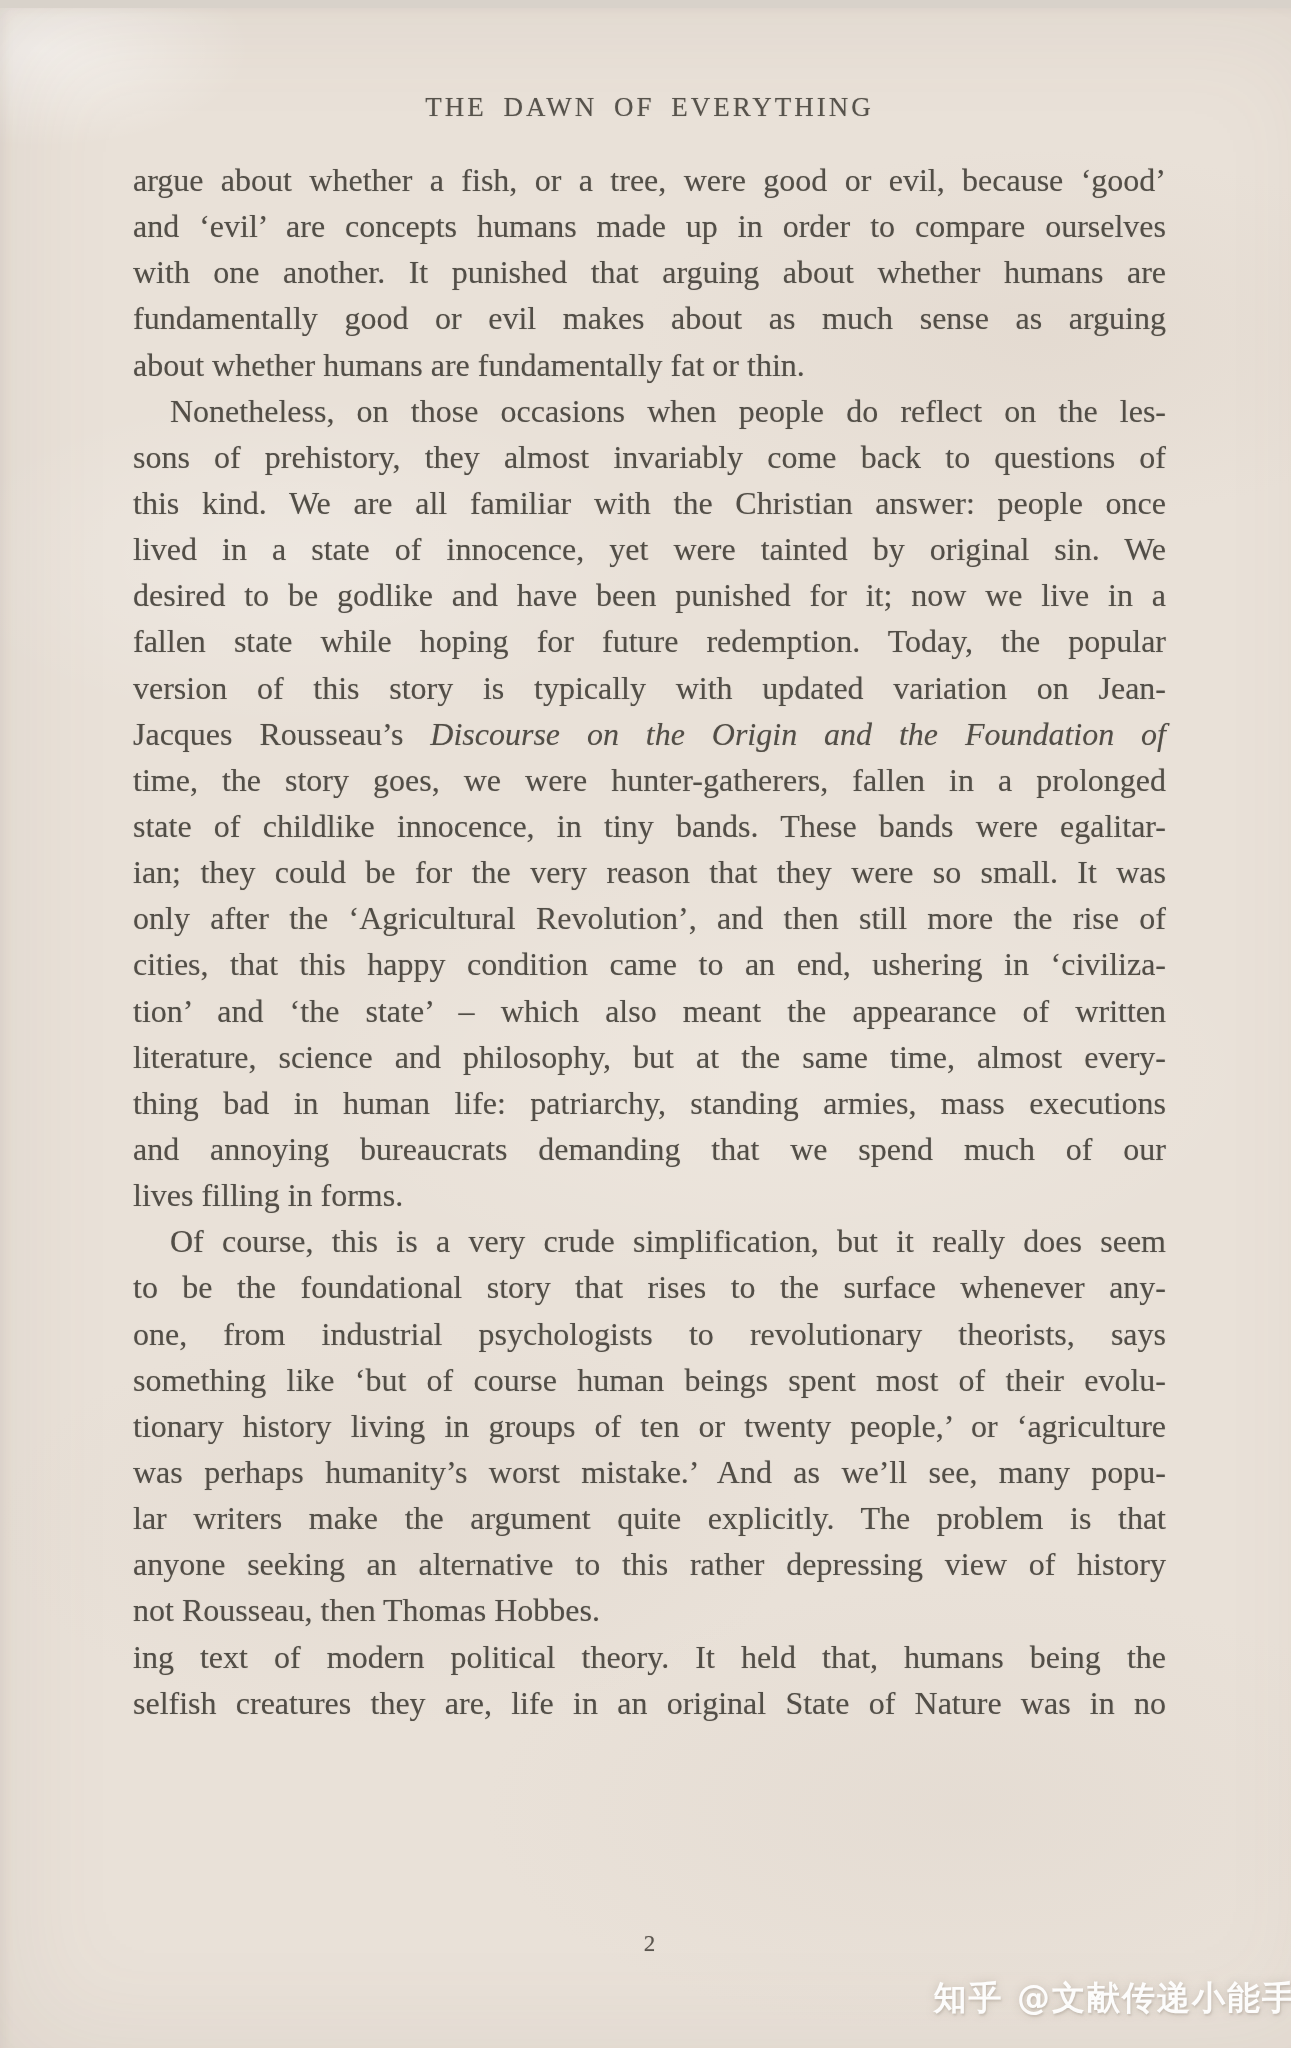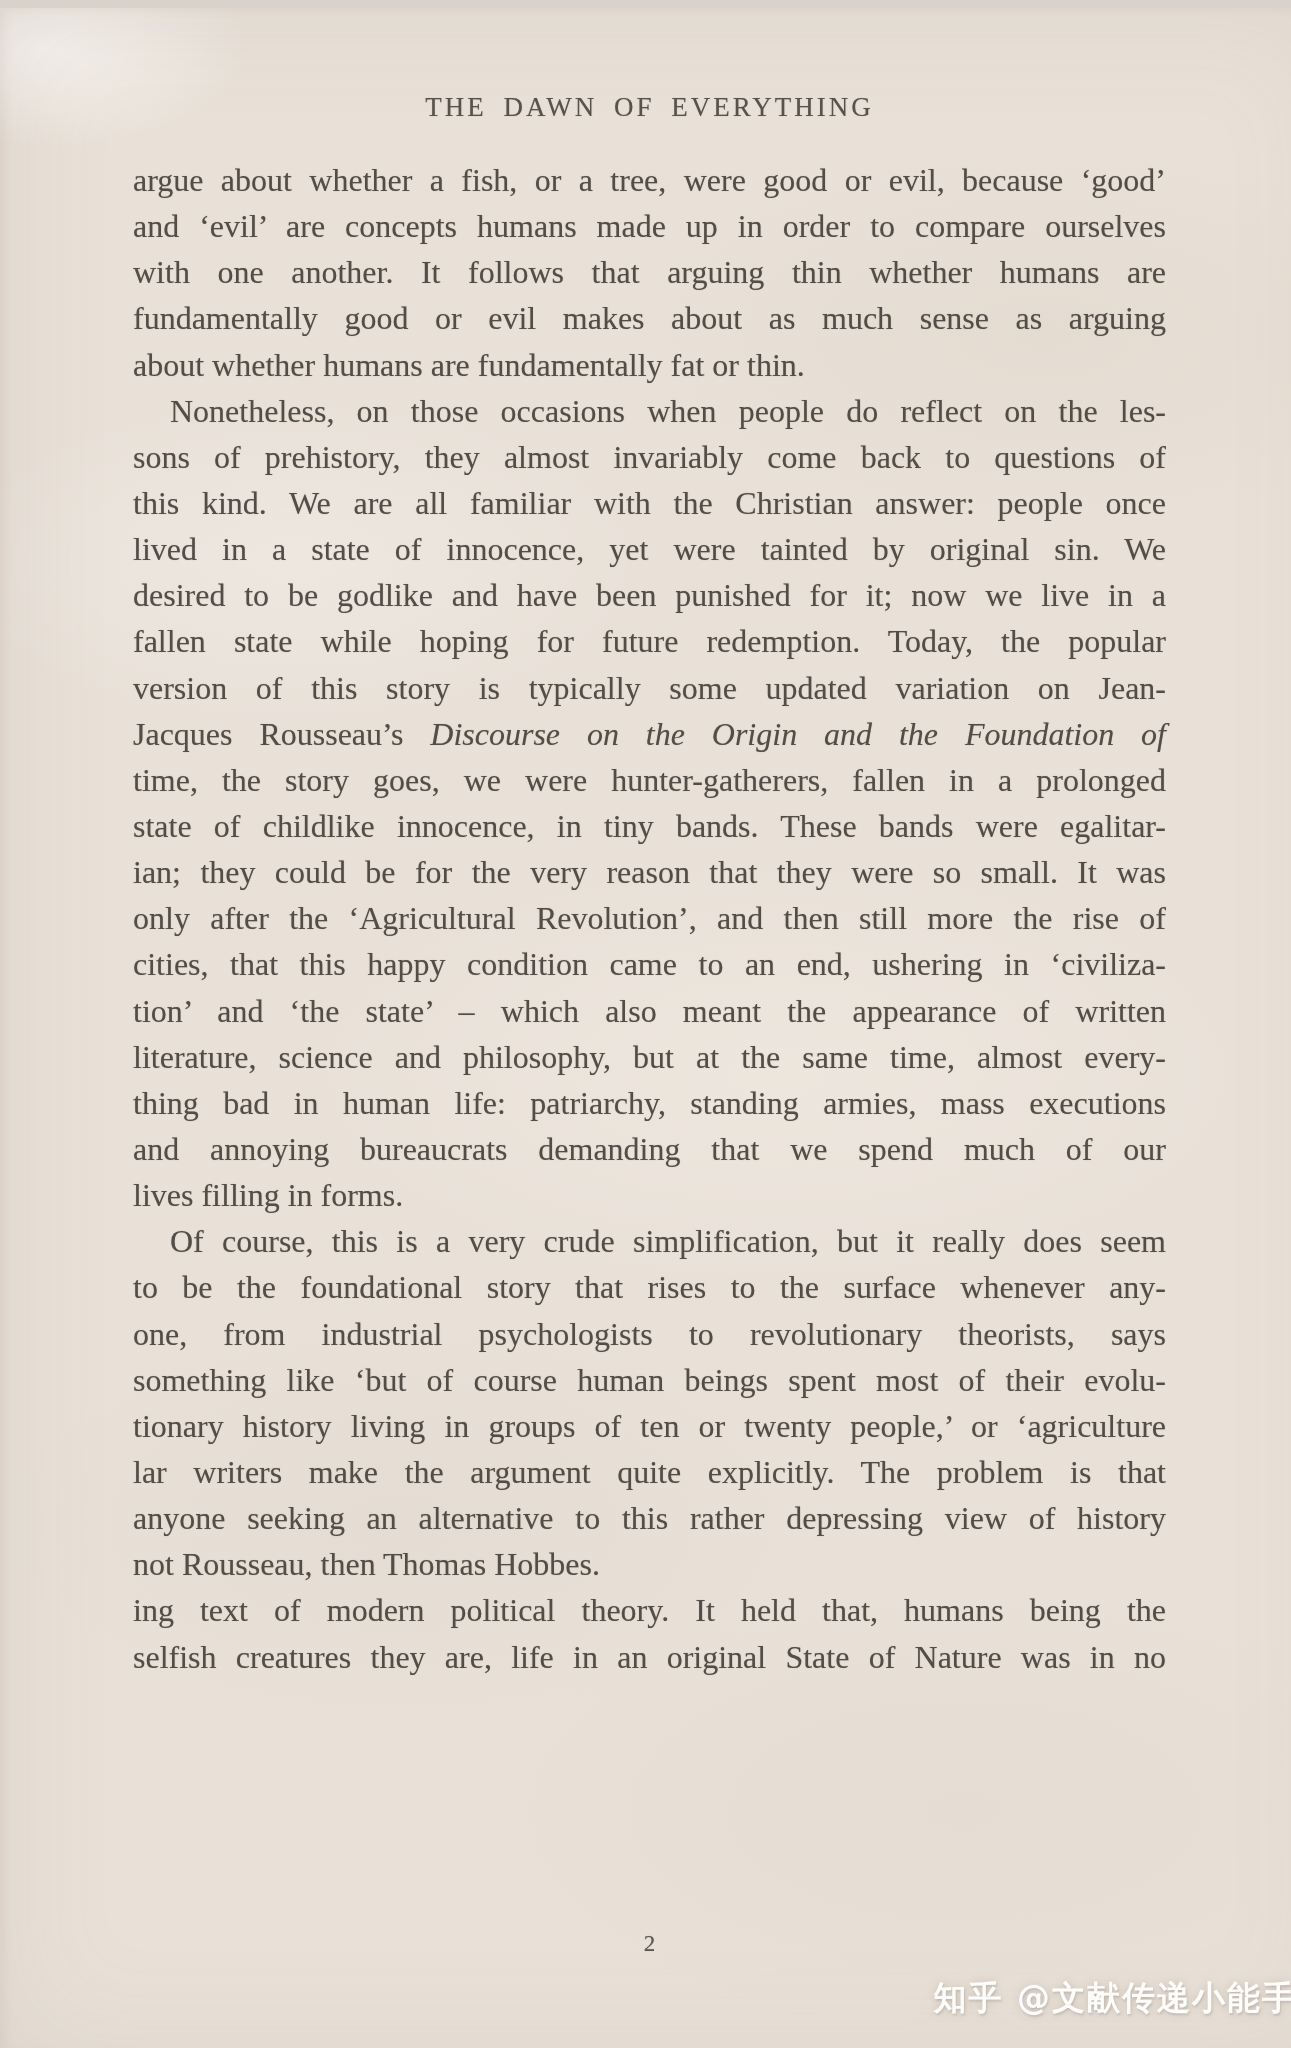--- a/index.html
+++ b/index.html
@@ -68,50 +68,51 @@
 </style>
 </head>
 <body>
 
 <div class="page">
   <div class="running-head">THE DAWN OF EVERYTHING</div>
   <div class="body-text" id="body-text">
       <div>
         <div class="line" style=""><span>argue about whether a fish, or a tree, were good or evil, because ‘good’</span></div>
         <div class="line" style=""><span>and ‘evil’ are concepts humans made up in order to compare ourselves</span></div>
-        <div class="line" style=""><span>with one another. It follows that arguing thin whether humans are</span></div>
+        <div class="line" style=""><span>with one another. It punished that arguing about whether humans are</span></div>
         <div class="line" style=""><span>fundamentally good or evil makes about as much sense as arguing</span></div>
         <div class="line pl" style=""><span>about whether humans are fundamentally fat or thin.</span></div>
       </div>
       <div>
         <div class="line ind" style=""><span>Nonetheless, on those occasions when people do reflect on the les-</span></div>
         <div class="line" style=""><span>sons of prehistory, they almost invariably come back to questions of</span></div>
         <div class="line" style=""><span>this kind. We are all familiar with the Christian answer: people once</span></div>
         <div class="line" style=""><span>lived in a state of innocence, yet were tainted by original sin. We</span></div>
         <div class="line" style=""><span>desired to be godlike and have been punished for it; now we live in a</span></div>
         <div class="line" style=""><span>fallen state while hoping for future redemption. Today, the popular</span></div>
-        <div class="line" style=""><span>version of this story is typically some updated variation on Jean-</span></div>
+        <div class="line" style=""><span>version of this story is typically with updated variation on Jean-</span></div>
         <div class="line" style=""><span>Jacques Rousseau’s </span><i>Discourse on the Origin and the Foundation of</i></div>
         <div class="line" style=""><span>time, the story goes, we were hunter-gatherers, fallen in a prolonged</span></div>
         <div class="line" style=""><span>state of childlike innocence, in tiny bands. These bands were egalitar-</span></div>
         <div class="line" style=""><span>ian; they could be for the very reason that they were so small. It was</span></div>
         <div class="line" style=""><span>only after the ‘Agricultural Revolution’, and then still more the rise of</span></div>
         <div class="line" style=""><span>cities, that this happy condition came to an end, ushering in ‘civiliza-</span></div>
         <div class="line" style=""><span>tion’ and ‘the state’ – which also meant the appearance of written</span></div>
         <div class="line" style=""><span>literature, science and philosophy, but at the same time, almost every-</span></div>
         <div class="line" style=""><span>thing bad in human life: patriarchy, standing armies, mass executions</span></div>
         <div class="line" style=""><span>and annoying bureaucrats demanding that we spend much of our</span></div>
         <div class="line pl" style=""><span>lives filling in forms.</span></div>
       </div>
       <div>
         <div class="line ind" style=""><span>Of course, this is a very crude simplification, but it really does seem</span></div>
         <div class="line" style=""><span>to be the foundational story that rises to the surface whenever any-</span></div>
         <div class="line" style=""><span>one, from industrial psychologists to revolutionary theorists, says</span></div>
         <div class="line" style=""><span>something like ‘but of course human beings spent most of their evolu-</span></div>
         <div class="line" style=""><span>tionary history living in groups of ten or twenty people,’ or ‘agriculture</span></div>
+        <div class="line" style=""><span>was perhaps humanity’s worst mistake.’ And as we’ll see, many popu-</span></div>
         <div class="line" style=""><span>lar writers make the argument quite explicitly. The problem is that</span></div>
         <div class="line" style=""><span>anyone seeking an alternative to this rather depressing view of history</span></div>
         <div class="line pl" style=""><span>not Rousseau, then Thomas Hobbes.</span></div>
       </div>
       <div>
         <div class="line" style=""><span>ing text of modern political theory. It held that, humans being the</span></div>
         <div class="line" style=""><span>selfish creatures they are, life in an original State of Nature was in no</span></div>
       </div>
     </div>
   <div class="page-number">2</div>

